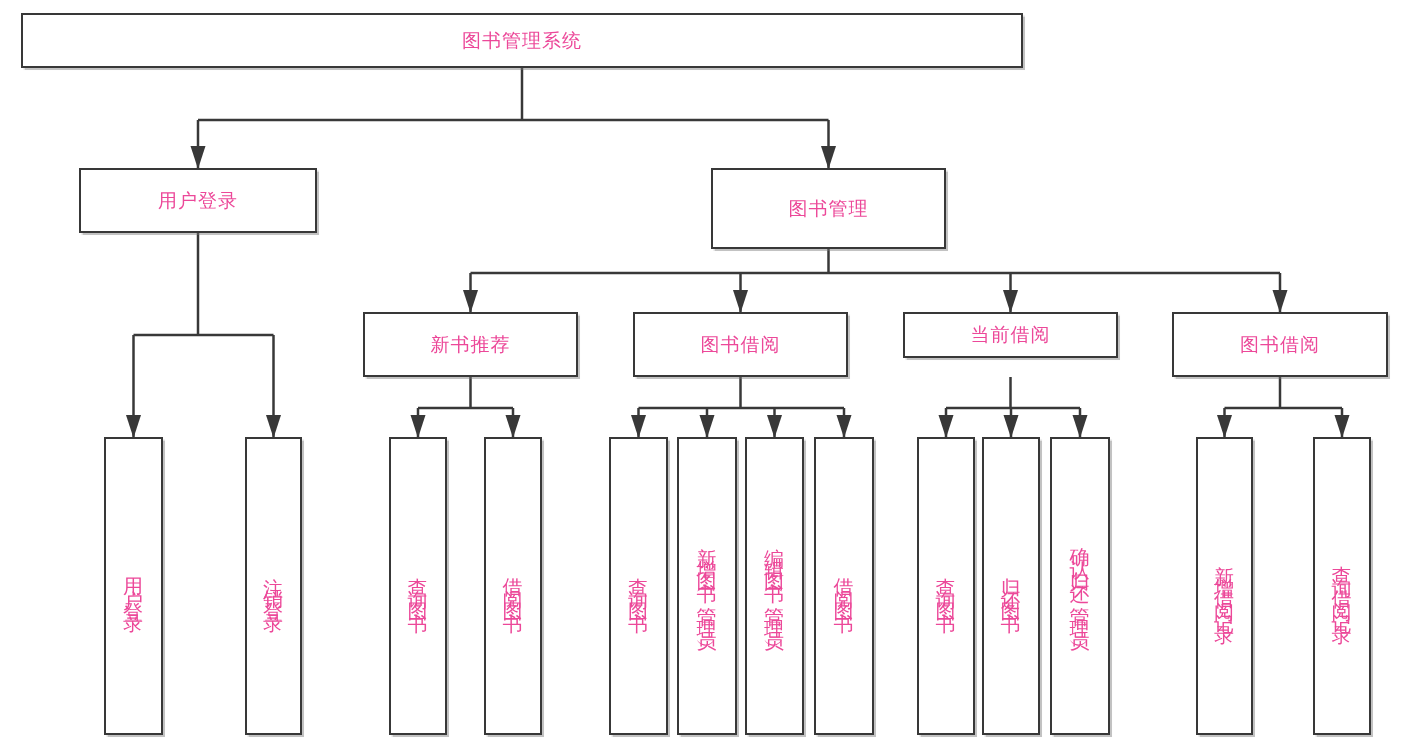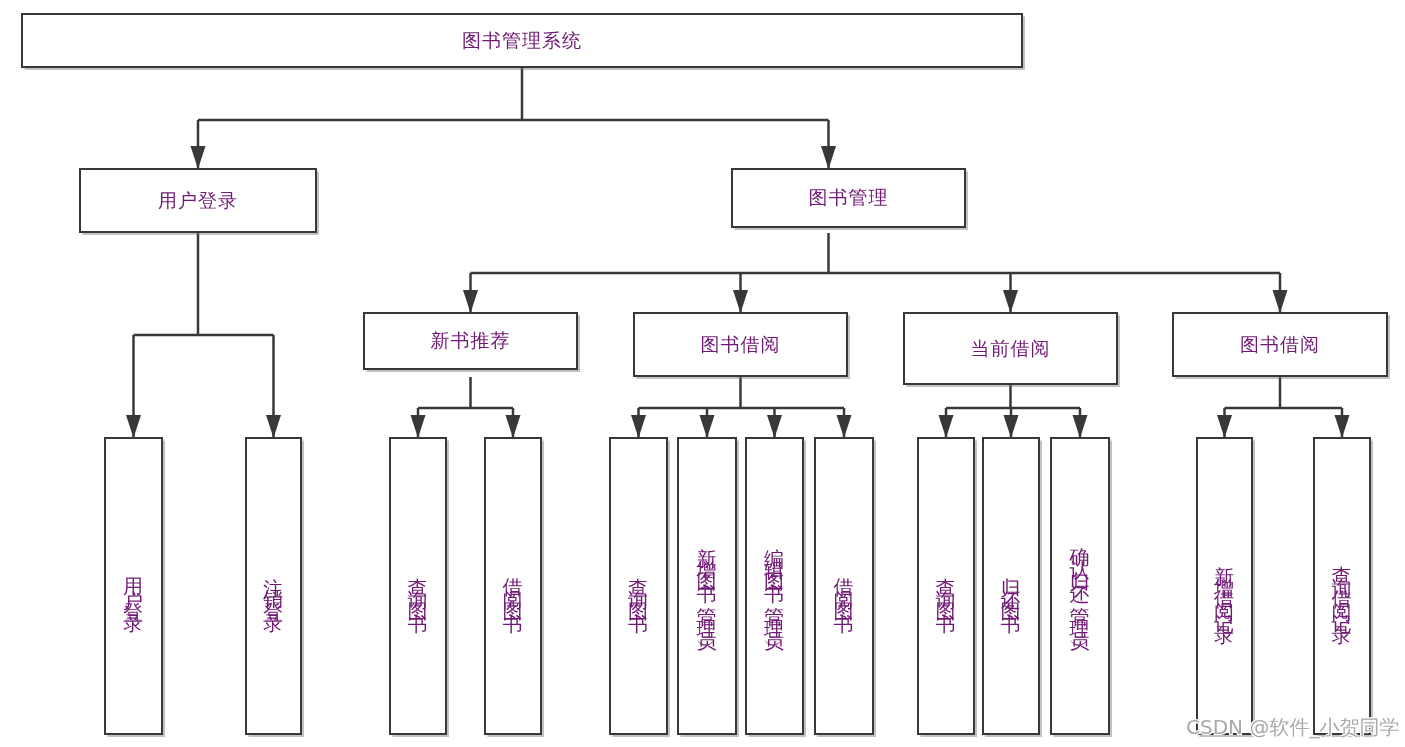--- a/index.html
+++ b/index.html
@@ -6,21 +6,21 @@
   #canvas{
     position:relative;width:1405px;height:747px;background:#fff;overflow:hidden;
     font-family:"DejaVu Sans","Liberation Sans",sans-serif;
   }
   #connectors{position:absolute;left:0;top:0;width:1405px;height:747px;}
   .node{
     position:absolute;display:flex;align-items:center;justify-content:center;
     background:#fff;border:2px solid #383838;box-sizing:border-box;
     box-shadow:1.5px 1.5px 1px rgba(120,120,120,0.45);
   }
-  .node .label{color:#701a75;}
+  .node .label{color:#ec4899;}
   .node.h .label{font-size:19px;letter-spacing:1px;white-space:nowrap;}
   .node.v .label{
     writing-mode:vertical-rl;text-orientation:mixed;
     font-size:20px;letter-spacing:12px;line-height:1.1;white-space:nowrap;
   }
   .watermark{
     position:absolute;left:1186px;top:714px;width:219px;
     font-size:20px;color:#a9a9a9;white-space:nowrap;
     text-shadow:1px 1px 0 #ffffff,-1px -1px 0 #ffffff,1px -1px 0 #ffffff,-1px 1px 0 #ffffff;
   }
@@ -83,30 +83,30 @@
       <line x1="1342" y1="408" x2="1342" y2="437" stroke="#383838" stroke-width="2.5"></line>
       <polygon points="1342,438 1334.5,415 1349.5,415" fill="#383838"></polygon>
     </svg>
   <div id="nodes">
       <div class="node h" style="left: 21px; top: 13px; width: 1002px; height: 55px;">
         <span class="label">图书管理系统</span>
       </div>
       <div class="node h" style="left: 79px; top: 168px; width: 238px; height: 65px;">
         <span class="label">用户登录</span>
       </div>
-      <div class="node h" style="left: 731px; top: 168px; width: 235px; height: 60px;">
+      <div class="node h" style="left: 711px; top: 168px; width: 235px; height: 81px;">
         <span class="label">图书管理</span>
       </div>
-      <div class="node h" style="left: 363px; top: 312px; width: 215px; height: 58px;">
+      <div class="node h" style="left: 363px; top: 312px; width: 215px; height: 65px;">
         <span class="label">新书推荐</span>
       </div>
       <div class="node h" style="left: 633px; top: 312px; width: 215px; height: 65px; text-align: center;">
         <span class="label">图书借阅</span>
       </div>
-      <div class="node h" style="left: 903px; top: 312px; width: 215px; height: 73px;">
+      <div class="node h" style="left: 903px; top: 312px; width: 215px; height: 46px;">
         <span class="label">当前借阅</span>
       </div>
       <div class="node h" style="left: 1172px; top: 312px; width: 216px; height: 65px;">
         <span class="label">图书借阅</span>
       </div>
       <div class="node v" style="left: 104px; top: 437px; width: 59px; height: 298px;">
         <span class="label">用户登录</span>
       </div>
       <div class="node v" style="left: 245px; top: 437px; width: 57px; height: 298px;">
         <span class="label">注销登录</span>
@@ -138,14 +138,13 @@
       <div class="node v" style="left: 1050px; top: 437px; width: 60px; height: 298px;">
         <span class="label">确认归还（管理员）</span>
       </div>
       <div class="node v" style="left: 1196px; top: 437px; width: 57px; height: 298px;">
         <span class="label">新增借阅记录</span>
       </div>
       <div class="node v" style="left: 1313px; top: 437px; width: 58px; height: 298px;">
         <span class="label">查询借阅记录</span>
       </div>
     </div>
-  <div class="watermark">CSDN @软件_小贺同学</div>
 </div>
 
 </body></html>

